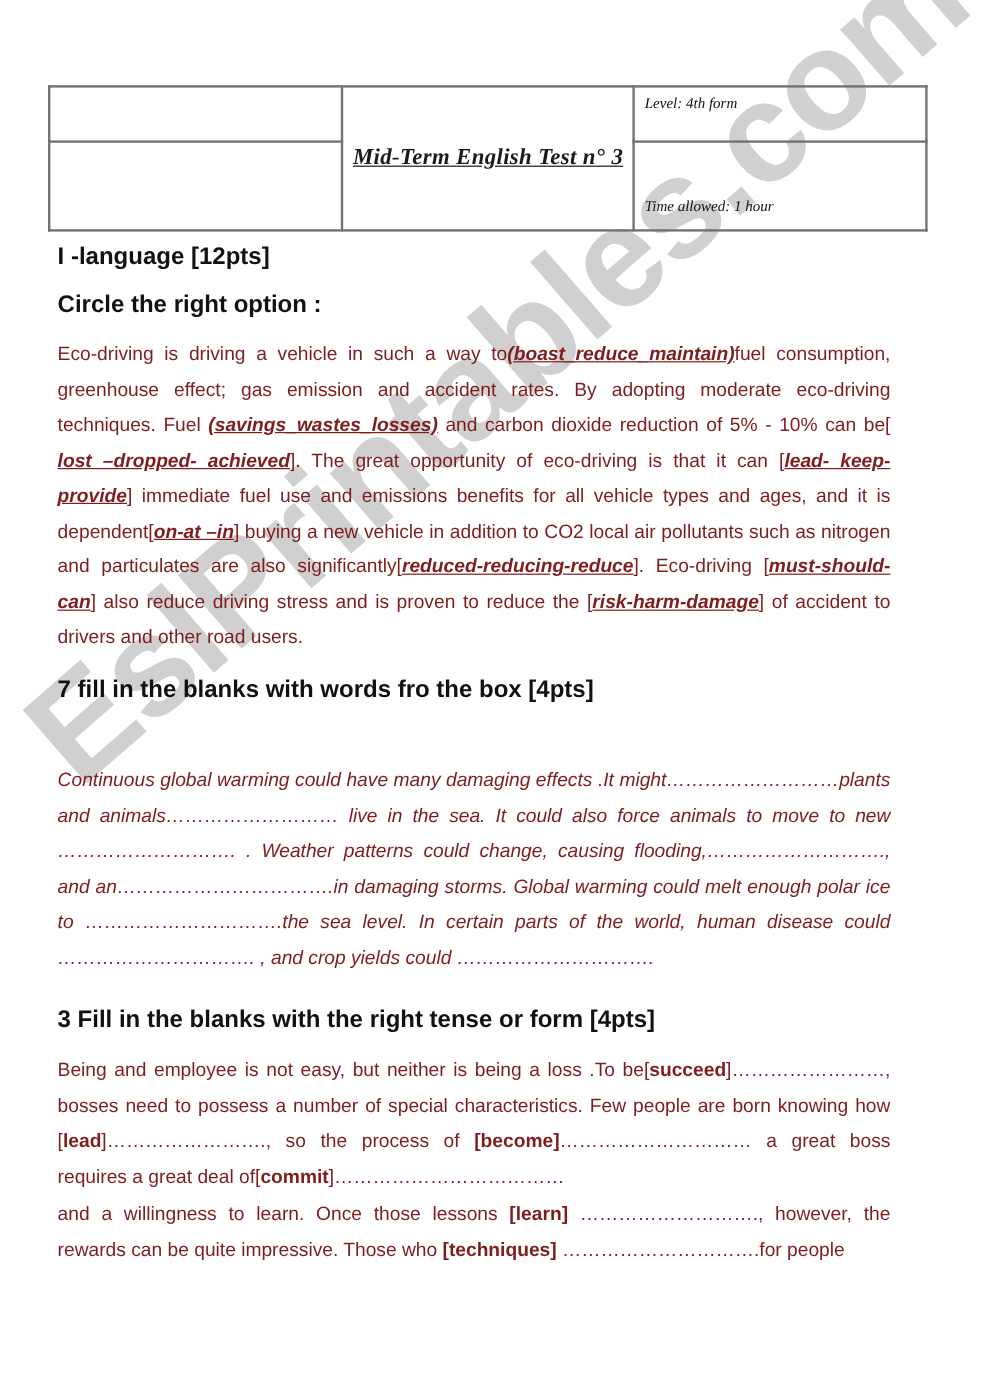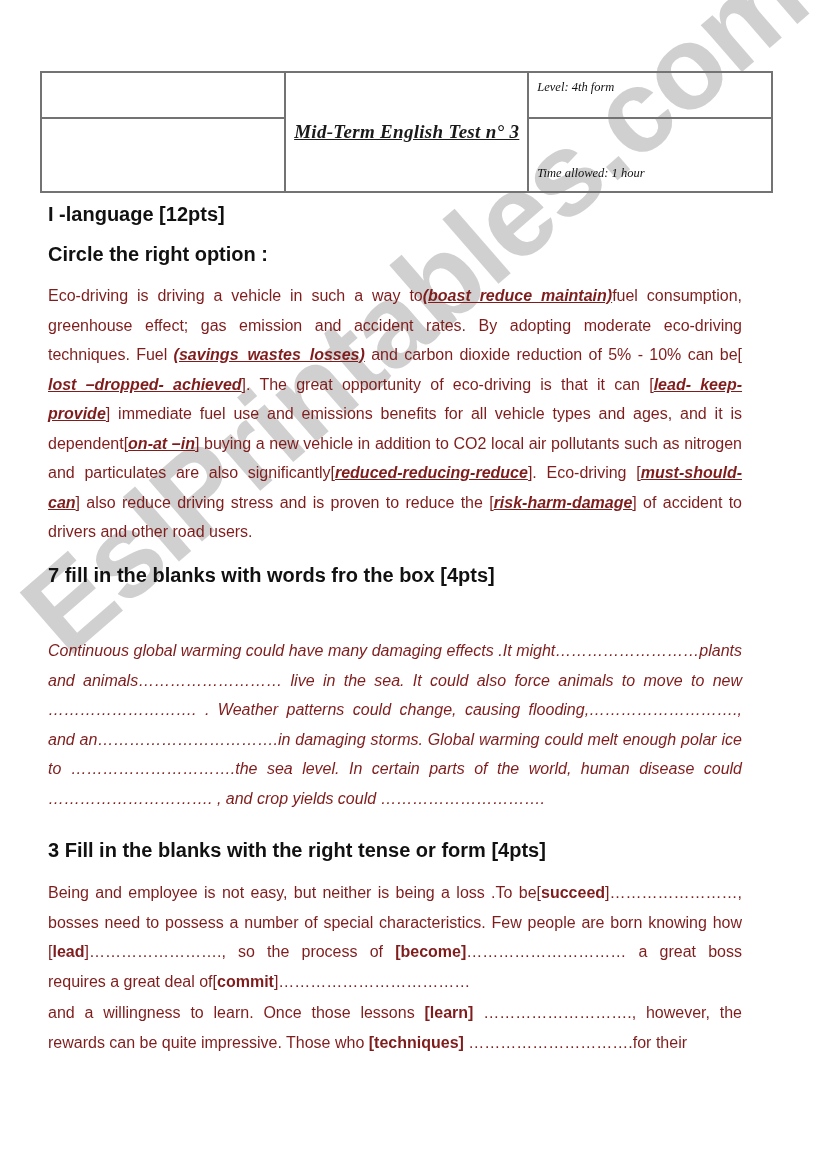--- a/index.html
+++ b/index.html
@@ -184,15 +184,15 @@
 
   <div class="section-heading" id="heading-task2">7 fill in the blanks with words fro the box [4pts]</div>
 
 
   <div class="para" id="para-2"><span>Continuous global warming could have many damaging effects .It might</span><span class="dots">………………………</span><span>plants and animals</span><span class="dots">………………………</span><span> live in the sea. It could also force animals to move to new </span><span class="dots">……………………….</span><span> . Weather patterns could change, causing flooding,</span><span class="dots">……………………….</span><span>, and an</span><span class="dots">…………………………….</span><span>in damaging storms. Global warming could melt enough polar ice to </span><span class="dots">………………………….</span><span>the sea level. In certain parts of the world, human disease could </span><span class="dots">………………………….</span><span> , and crop yields could </span><span class="dots">………………………….</span></div>
 
   <div class="section-heading" id="heading-task3">3 Fill in the blanks with the right tense or form [4pts]</div>
 
   <div class="para" id="para-3"><span>Being and employee is not easy, but neither is being a loss .To be[</span><span class="cue">succeed</span><span>]</span><span class="dots">……………………</span><span>, bosses need to possess a number of special characteristics. Few people are born knowing  how [</span><span class="cue">lead</span><span>]</span><span class="dots">…………………….</span><span>, so the process of </span><span class="cue">[become]</span><span class="dots">…………………………</span><span> a great boss requires a great deal of[</span><span class="cue">commit</span><span>]</span><span class="dots">………………………………</span></div>
 
-  <div class="para" id="para-4"><span>and a willingness to learn. Once those lessons </span><span class="cue">[learn]</span><span class="dots"> ……………………….</span><span>, however, the rewards can be quite impressive. Those who </span><span class="cue">[techniques]</span><span class="dots"> ………………………….</span><span>for their</span></div>
+  <div class="para" id="para-4"><span>and a willingness to learn. Once those lessons </span><span class="cue">[learn]</span><span class="dots"> ……………………….</span><span>, however, the rewards can be quite impressive. Those who </span><span class="cue">[techniques]</span><span class="dots"> ………………………….</span><span>for people</span></div>
 
 </div>
 
 </body></html>

